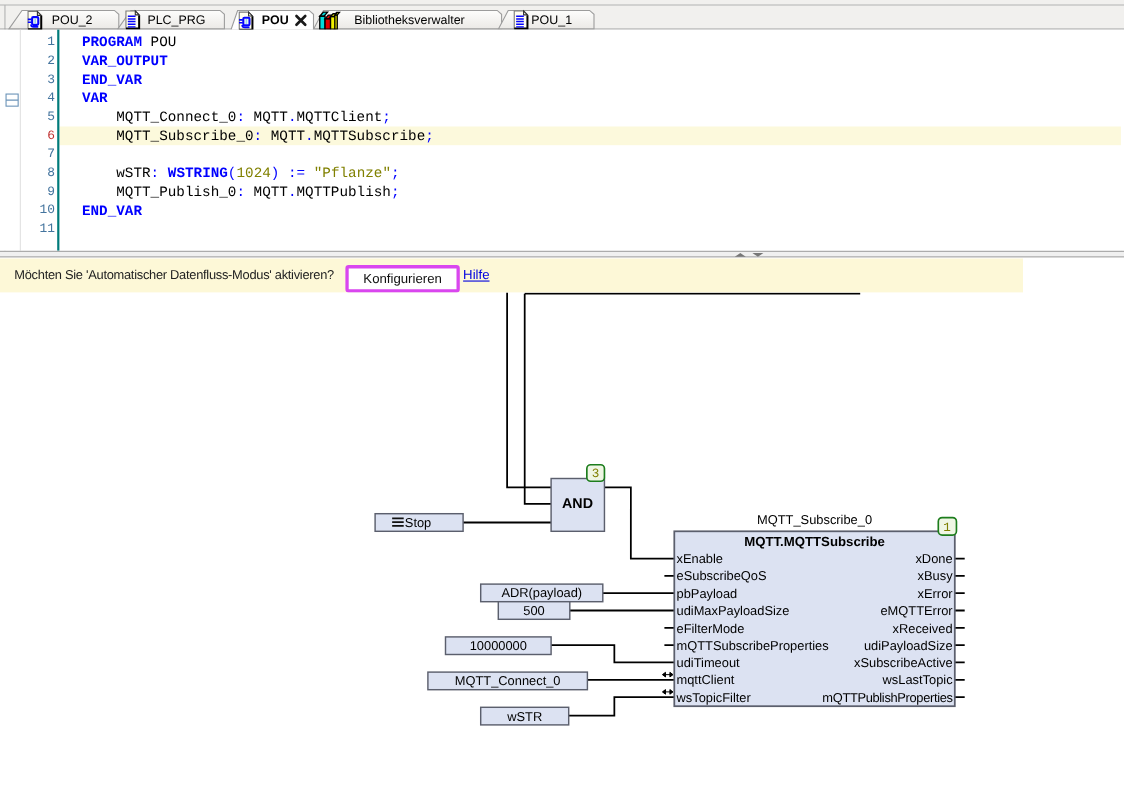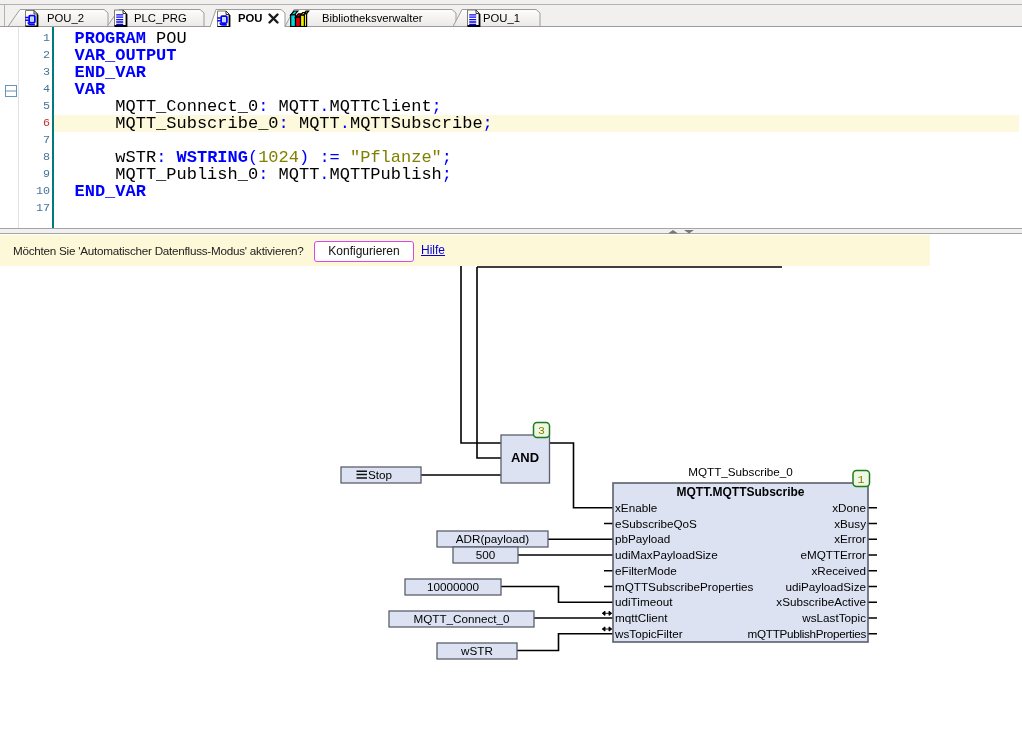--- a/index.html
+++ b/index.html
@@ -7,39 +7,39 @@
        font-family:"Liberation Sans",sans-serif;}
   .abs{position:absolute;}
   #root{position:relative;width:1022px;height:735px;}
   
   #tabbar{left:0;top:0;width:1022px;height:27px;background:#fff;}
   
   #editor{left:0;top:27px;width:1022px;height:201px;background:#fff;}
   #lborder{left:4px;top:27px;width:1px;height:201px;background:#b2b2b2;}
   #rborder{left:1019px;top:27px;width:1px;height:201px;background:#d5d5d5;}
   .codeline{position:absolute;left:74.5px;height:17px;line-height:17px;
-            font-family:"Liberation Mono",monospace;font-size:17px;
+            font-family:"Liberation Mono",monospace;font-size:13px;
             white-space:pre;color:#000;}
   .lnum{position:absolute;width:50px;text-align:right;height:17px;line-height:17px;
         font-family:"Liberation Mono",monospace;font-size:11.7px;color:#44749e;}
   .kw{color:#0000ff;font-weight:bold;}
   .pu{color:#0000ff;}
   .st{color:#808000;}
   #tealbar{left:52px;top:0;width:2px;height:201px;background:#007b7b;}
   #foldline{left:18px;top:0;width:1px;height:201px;background:#e2e2e2;}
   #hl6{left:54px;top:87.5px;width:965px;height:17px;background:#fcf9dc;}
   
   #splitter{left:0;top:228px;width:1022px;height:6px;background:#f0f0f0;
             border-top:1px solid #a5a5a5;border-bottom:1px solid #a5a5a5;box-sizing:border-box;}
   
   #notif{left:0;top:235px;width:930px;height:31px;background:#fdf8d7;}
   #notif .msg{position:absolute;left:13px;top:0;height:31px;line-height:31px;
               font-size:11.7px;color:#222;letter-spacing:-0.25px;}
   #notif .btn{position:absolute;left:314px;top:6px;width:98px;height:19px;
-              background:#fff;border:1px solid #d946ef;border-radius:3px;
+              background:#fff;border:3px solid #d946ef;border-radius:3px;
               font-size:12px;text-align:center;line-height:18px;color:#111;}
   #notif .hlp{position:absolute;left:421px;top:0;height:31px;line-height:31px;
               font-size:12px;color:#0000e0;text-decoration:underline;text-align:right;}
   
   #diagram{left:0;top:266px;width:1022px;height:469px;background:#fff;}
 </style>
 </head>
 <body>
 <div id="root">
   <div class="abs" id="tabbar">
@@ -138,21 +138,21 @@
     <div class="lnum" style="top:2.5px">1</div>
     <div class="lnum" style="top:19.5px">2</div>
     <div class="lnum" style="top:36.5px">3</div>
     <div class="lnum" style="top:53.5px">4</div>
     <div class="lnum" style="top:70.5px">5</div>
     <div class="lnum" style="top:87.5px;color:#c03030;">6</div>
     <div class="lnum" style="top:104.5px">7</div>
     <div class="lnum" style="top:121.5px">8</div>
     <div class="lnum" style="top:138.5px">9</div>
     <div class="lnum" style="top:155.5px">10</div>
-    <div class="lnum" style="top:172.5px">17</div>
+    <div class="lnum" style="top:172.5px">11</div>
     <div class="codeline" style="top:2.5px"><span class="kw">PROGRAM</span> POU</div>
     <div class="codeline" style="top:19.5px"><span class="kw">VAR_OUTPUT</span></div>
     <div class="codeline" style="top:36.5px"><span class="kw">END_VAR</span></div>
     <div class="codeline" style="top:53.5px"><span class="kw">VAR</span></div>
     <div class="codeline" style="top:70.5px">    MQTT_Connect_0<span class="pu">:</span> MQTT<span class="pu">.</span>MQTTClient<span class="pu">;</span></div>
     <div class="codeline" style="top:87.5px">    MQTT_Subscribe_0<span class="pu">:</span> MQTT<span class="pu">.</span>MQTTSubscribe<span class="pu">;</span></div>
     <div class="codeline" style="top:121.5px">    wSTR<span class="pu">:</span> <span class="kw">WSTRING</span><span class="pu">(</span><span class="st">1024</span><span class="pu">)</span> <span class="pu">:=</span> <span class="st">"Pflanze"</span><span class="pu">;</span></div>
     <div class="codeline" style="top:138.5px">    MQTT_Publish_0<span class="pu">:</span> MQTT<span class="pu">.</span>MQTTPublish<span class="pu">;</span></div>
     <div class="codeline" style="top:155.5px"><span class="kw">END_VAR</span></div>
     <svg class="abs" style="left:4px;top:56.5px" width="14" height="14">

